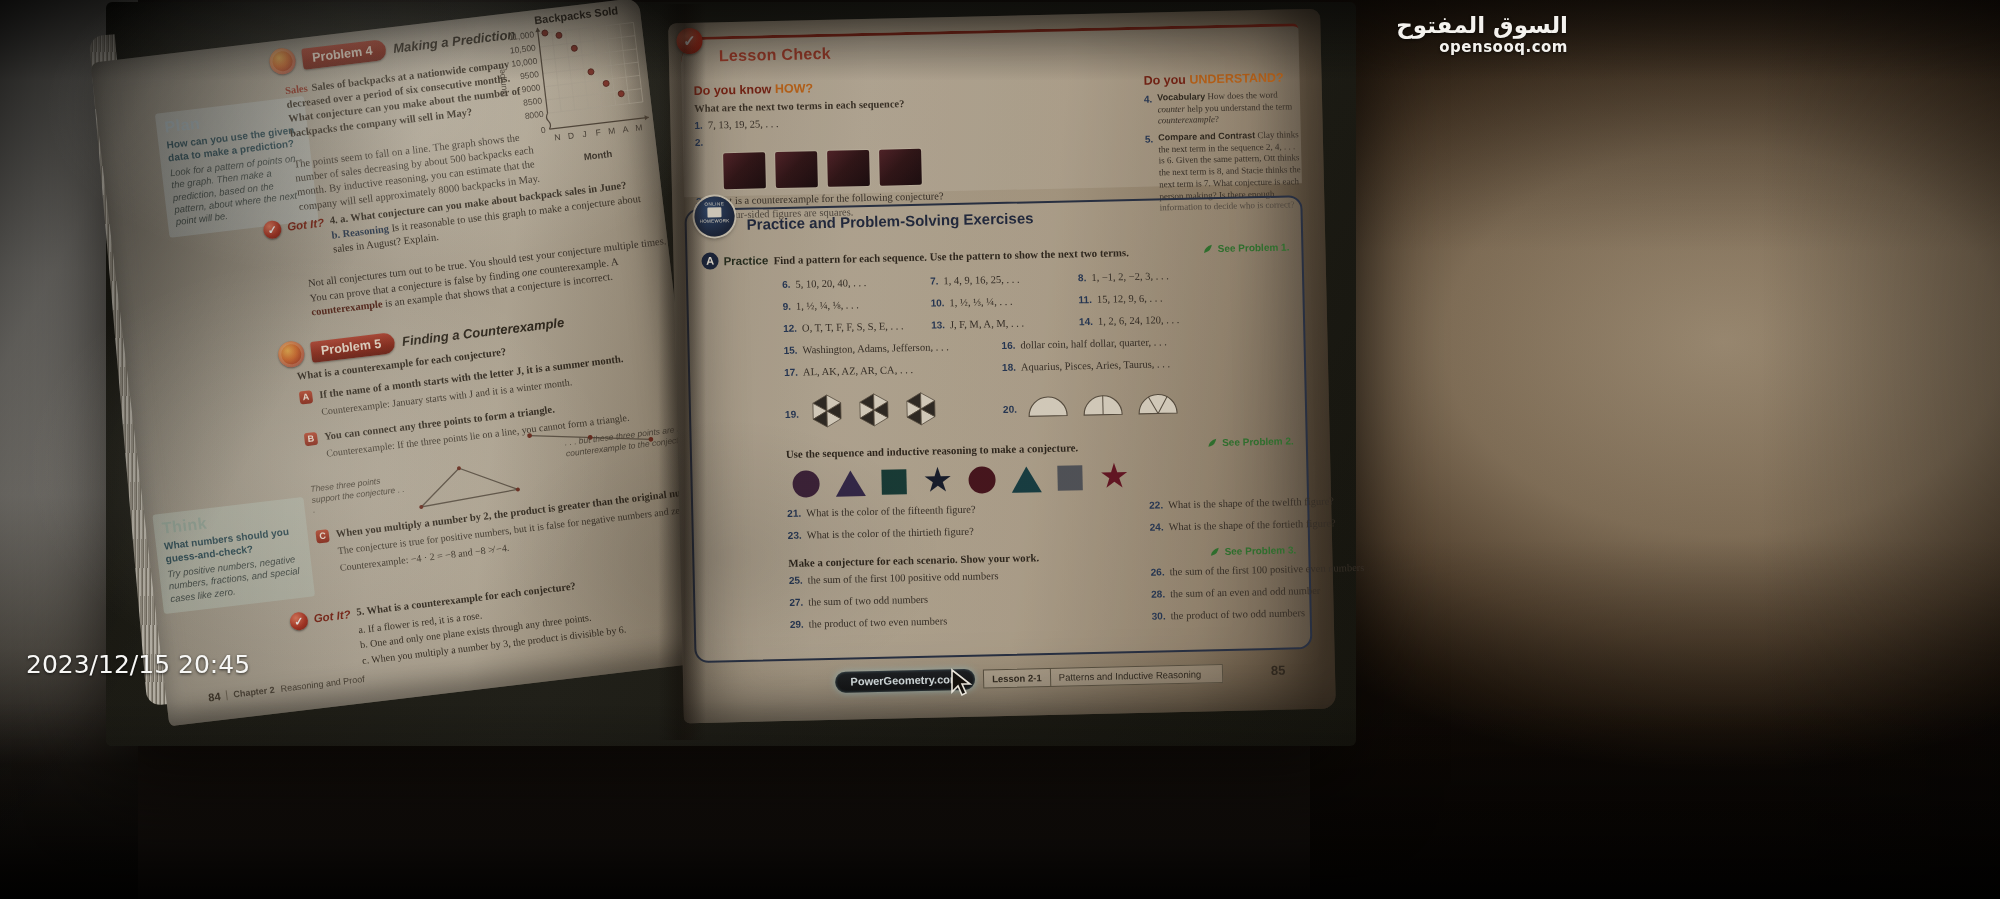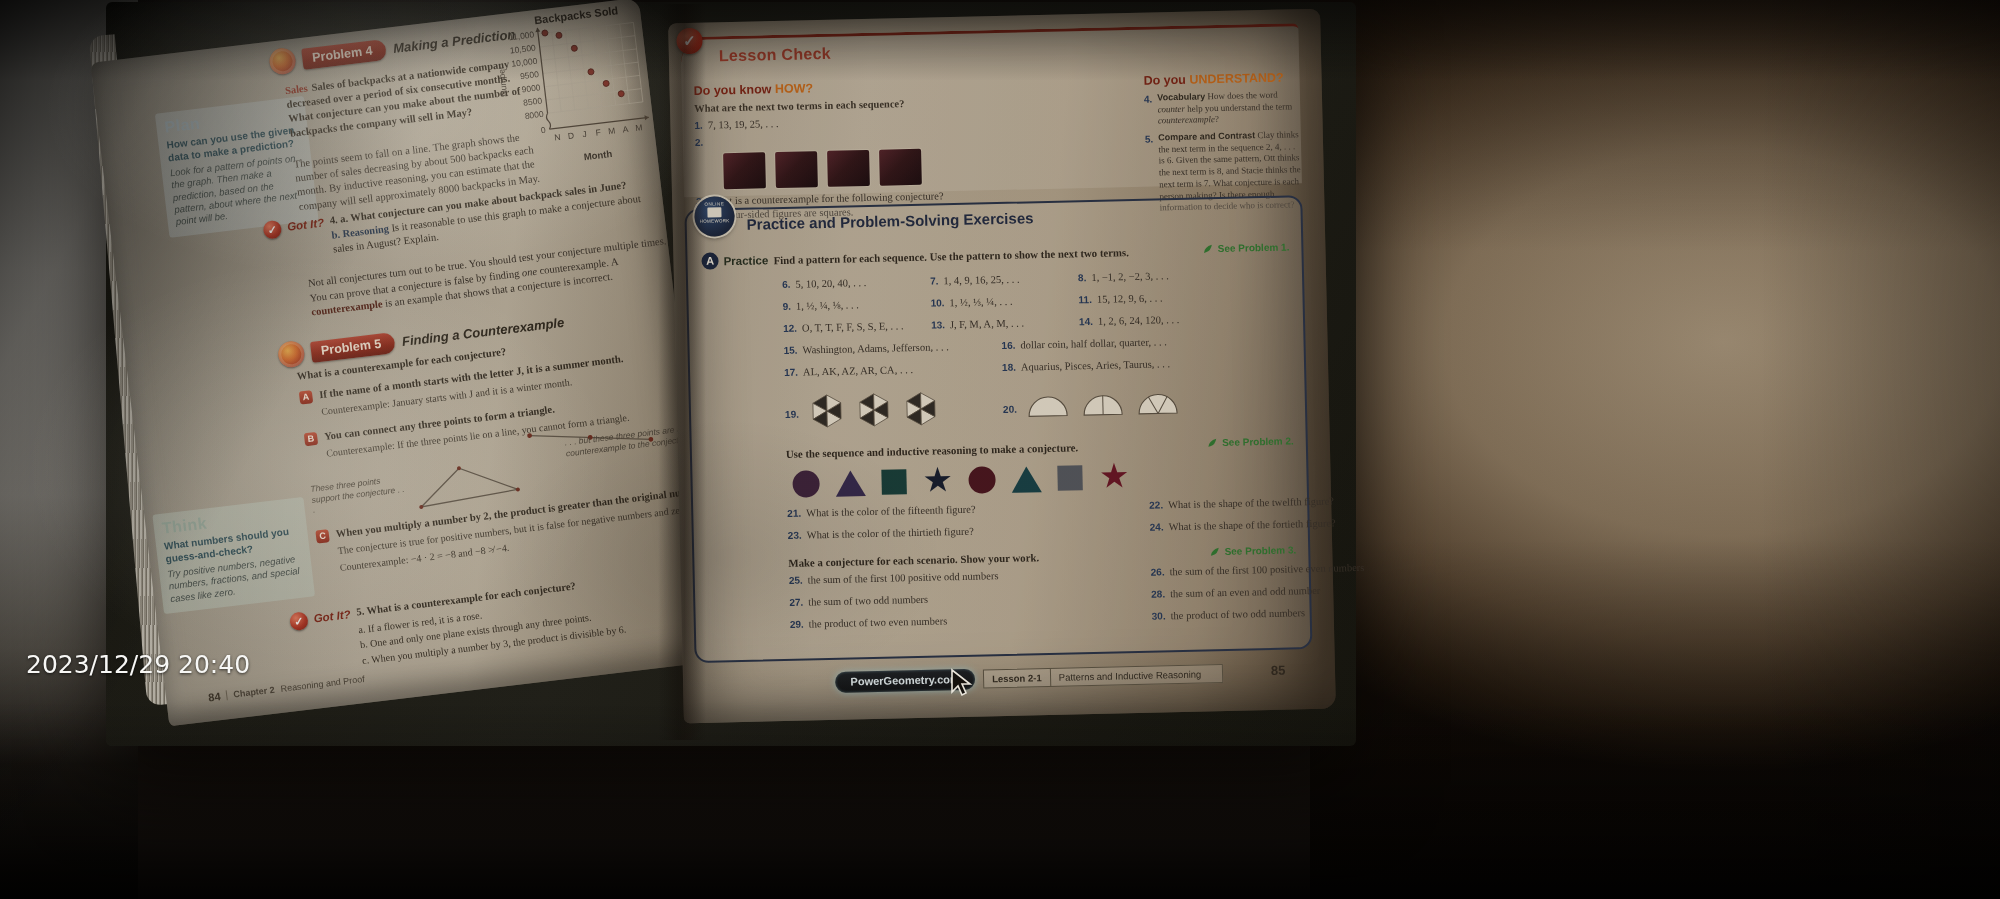--- a/index.html
+++ b/index.html
@@ -629,14 +629,18 @@
     </div>
   </div>
 
   <div class="gutter"></div>
   <div class="lighting"></div>
 
   <svg class="cursor" width="26" height="30" viewBox="0 0 26 30">
     <path d="M4 2 L4 24 L10 18 L14 27 L18 25 L14 16 L22 16 Z" fill="#14110d" stroke="#e8e4da" stroke-width="1.6"></path>
   </svg>
 
-  <div class="timestamp">2023/12/29 20:40</div>
+  <div class="watermark">
+    <div class="wm-ar" dir="rtl">السوق المفتوح</div>
+    <div class="wm-en">opensooq.com</div>
+  </div>
+  <div class="timestamp">2023/12/15 20:45</div>
 </div>
 
 </body></html>

